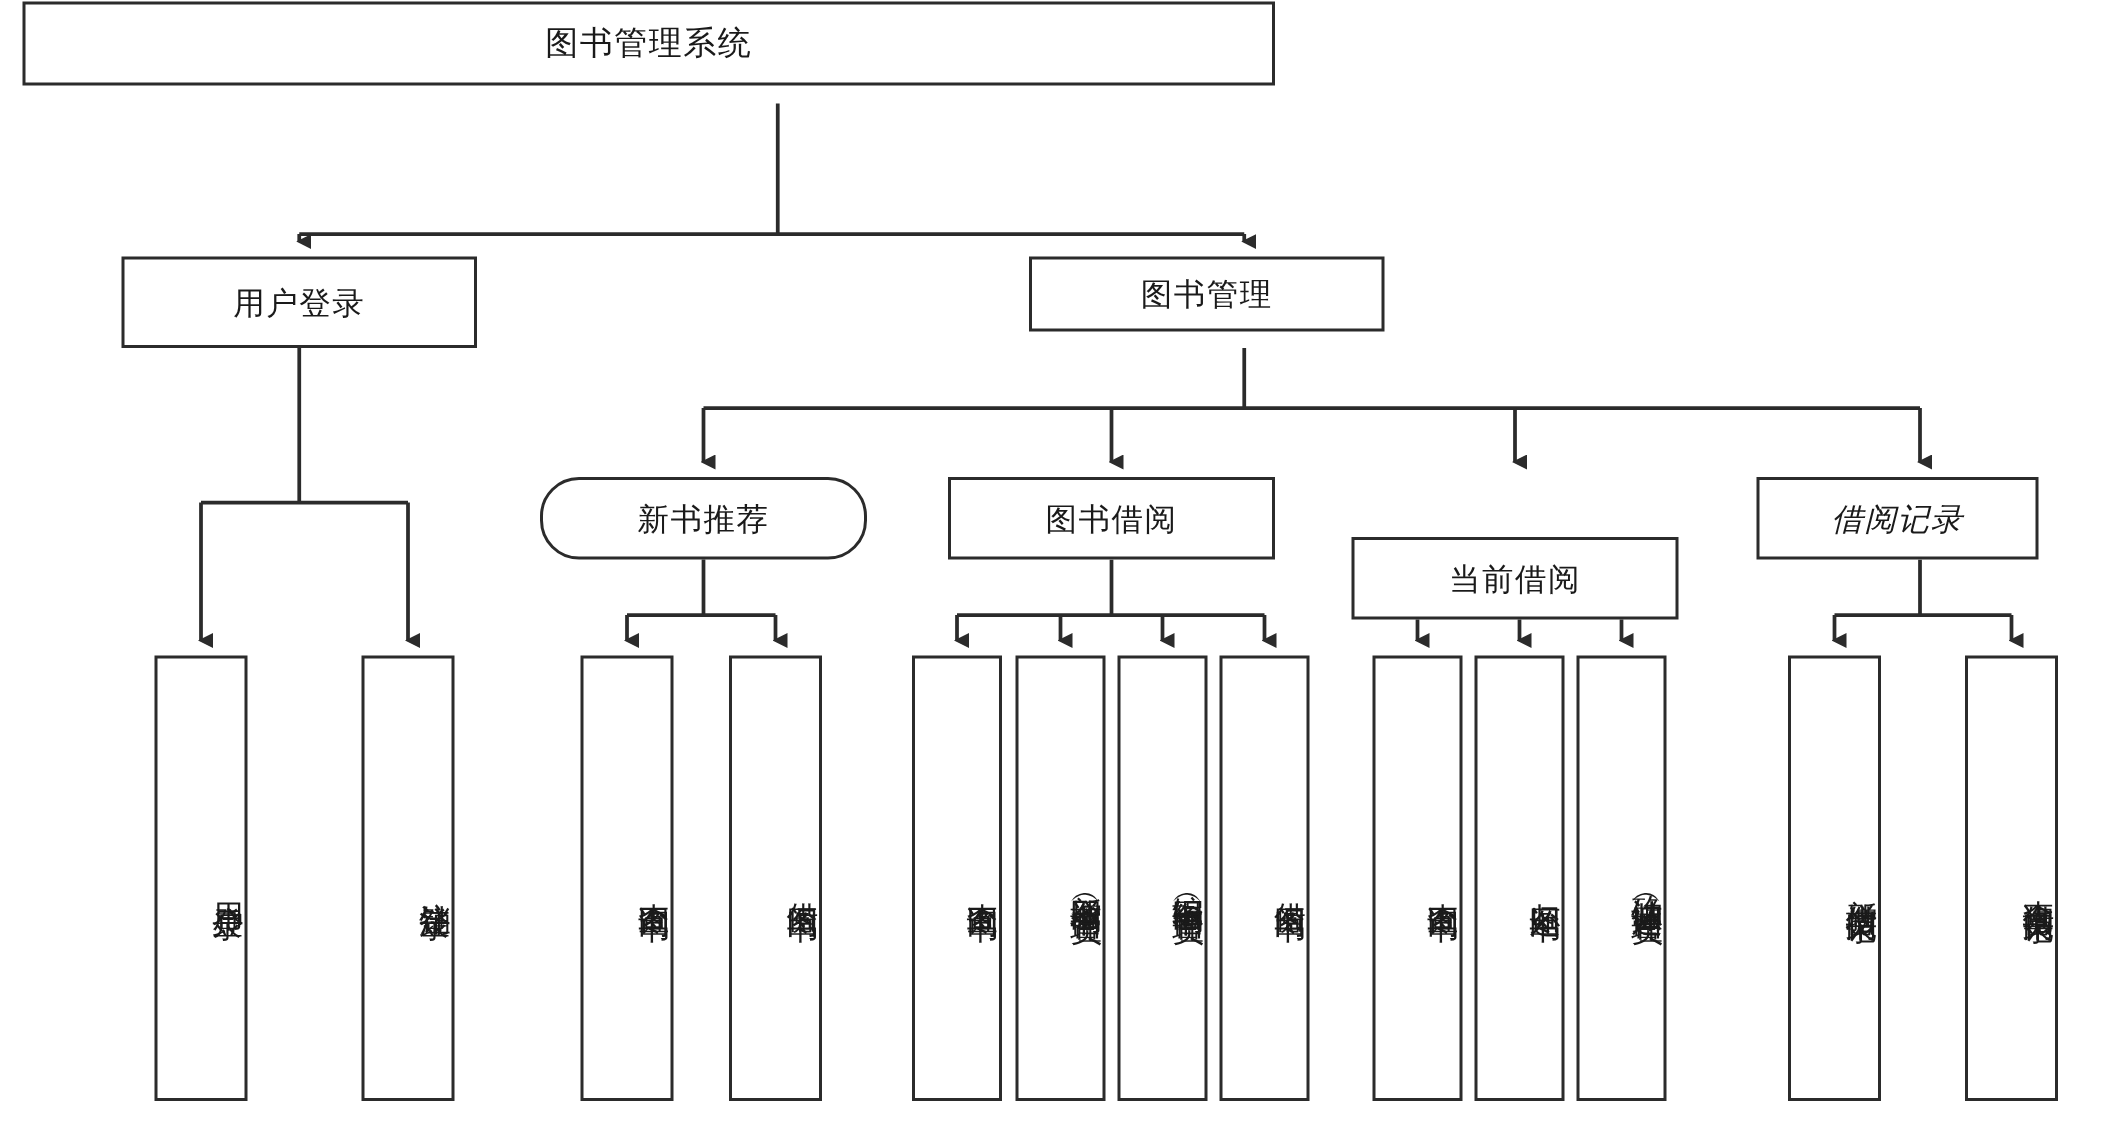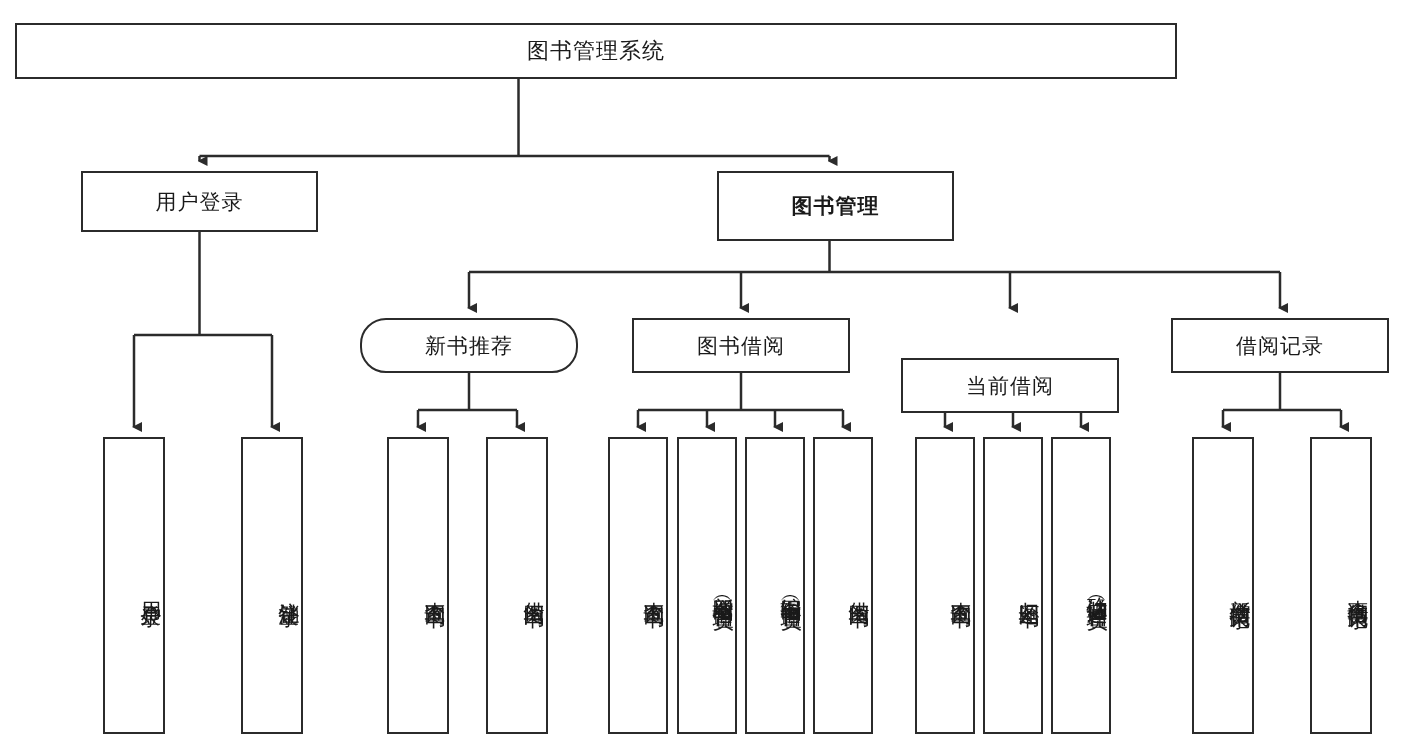--- a/index.html
+++ b/index.html
@@ -106,39 +106,39 @@
         <path d="M 1013 410 L 1013 427" marker-end="url(#arrowhead)"></path>
         <path d="M 1081 410 L 1081 427" marker-end="url(#arrowhead)"></path>
         <path d="M 1280 373 L 1280 410"></path>
         <path d="M 1223 410 L 1341 410"></path>
         <path d="M 1223 410 L 1223 427" marker-end="url(#arrowhead)"></path>
         <path d="M 1341 410 L 1341 427" marker-end="url(#arrowhead)"></path>
       </g>
   </svg>
 
   <div id="node-layer">
-      <div class="node node-h title-node" style="left: 15px; top: 23px; width: 1162px; height: 56px;">
+      <div class="node node-h title-node" style="left: 15px; top: 1px; width: 835px; height: 56px;">
         <span>图书管理系统</span>
       </div>
       <div class="node node-h" style="left: 81px; top: 171px; width: 237px; height: 61px;">
         <span>用户登录</span>
       </div>
-      <div class="node node-h" style="left: 717px; top: 171px; width: 237px; height: 70px; font-weight: bold;">
+      <div class="node node-h" style="left: 686px; top: 171px; width: 237px; height: 50px;">
         <span>图书管理</span>
       </div>
       <div class="node node-h" style="left: 360px; top: 318px; width: 218px; height: 55px; border-radius: 26px;">
         <span>新书推荐</span>
       </div>
       <div class="node node-h" style="left: 632px; top: 318px; width: 218px; height: 55px;">
         <span>图书借阅</span>
       </div>
       <div class="node node-h" style="left: 901px; top: 318px; width: 218px; height: 55px; margin-top: 40px;">
         <span>当前借阅</span>
       </div>
-      <div class="node node-h" style="left: 1171px; top: 318px; width: 218px; height: 55px;">
+      <div class="node node-h" style="left: 1171px; top: 318px; width: 188px; height: 55px; font-style: italic;">
         <span>借阅记录</span>
       </div>
       <div class="node node-v" style="left: 103px; top: 437px; width: 62px; height: 297px;">
         <span>用户登录</span>
       </div>
       <div class="node node-v" style="left: 241px; top: 437px; width: 62px; height: 297px;">
         <span>注销登录</span>
       </div>
       <div class="node node-v" style="left: 387px; top: 437px; width: 62px; height: 297px;">
         <span>查询图书</span>

